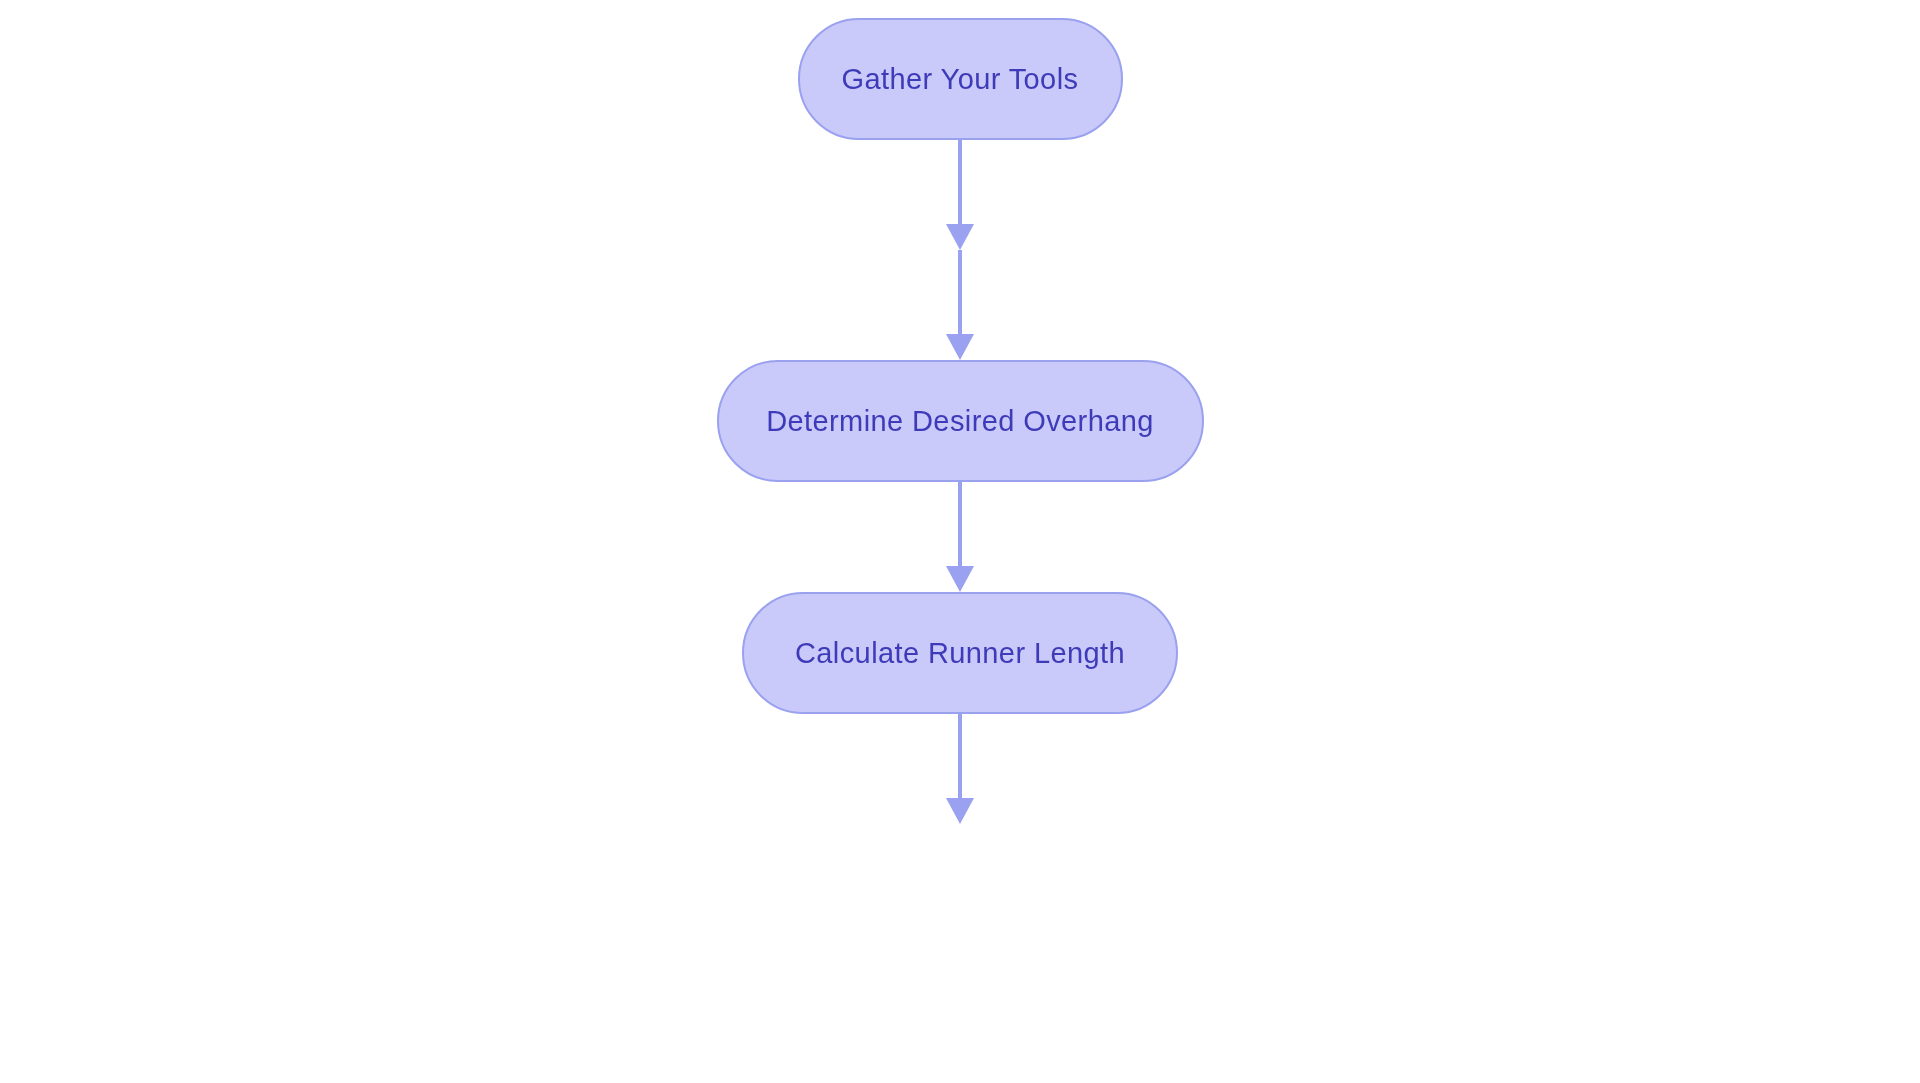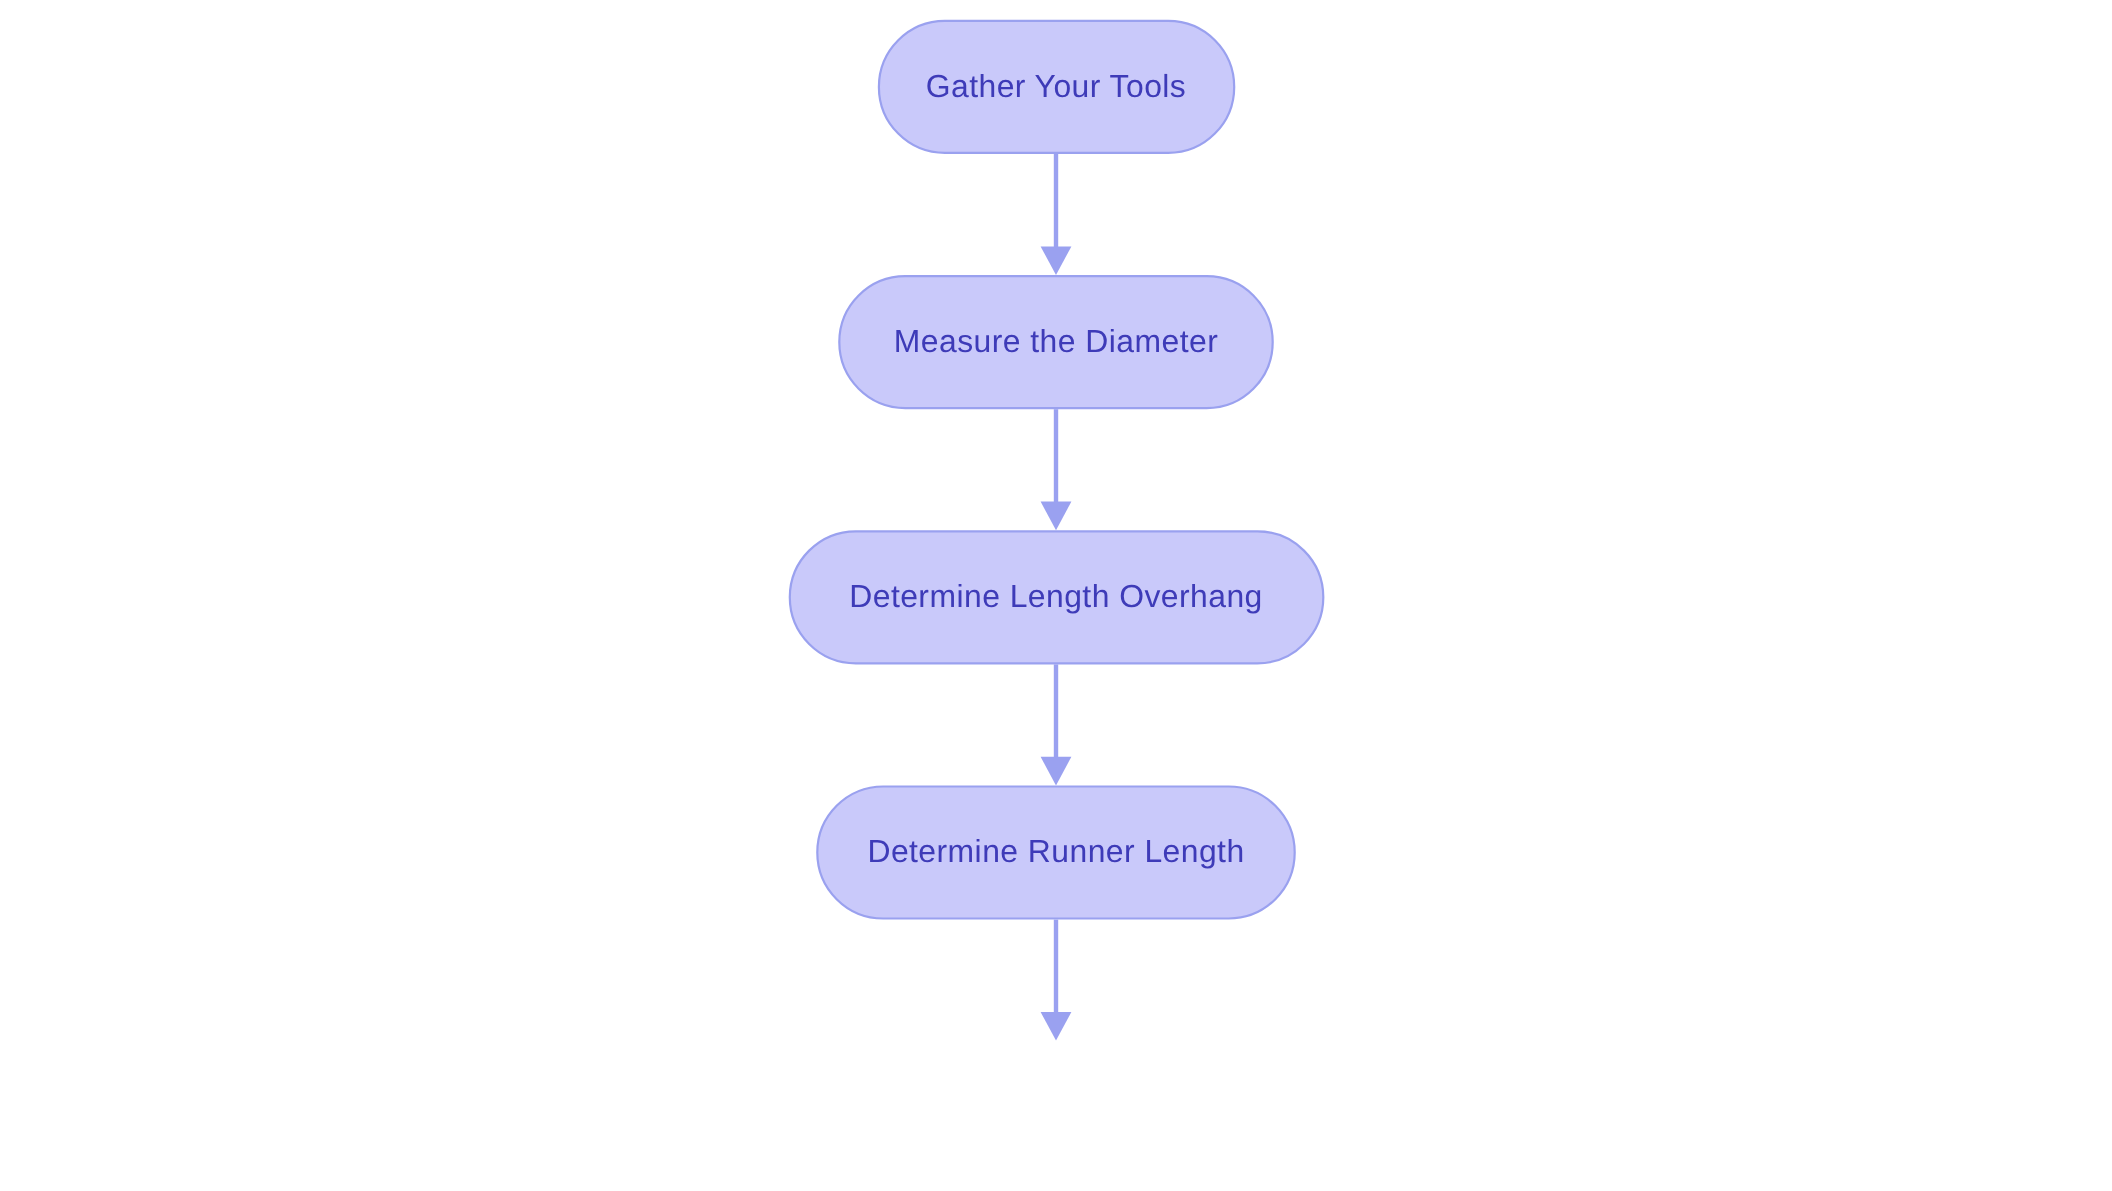--- a/index.html
+++ b/index.html
@@ -78,40 +78,37 @@
 
   <div class="node n1">
     <span class="label">Gather Your Tools</span>
   </div>
 
   <div class="edge">
     <div class="shaft"></div>
     <div class="head"></div>
   </div>
 
-  <div class="node n2">
-    <span class="label">Measure the Diameter</span>
-  </div>
 
   <div class="edge">
     <div class="shaft"></div>
     <div class="head"></div>
   </div>
 
   <div class="node n3">
-    <span class="label">Determine Length Overhang</span>
+    <span class="label">Determine Desired Overhang</span>
   </div>
 
   <div class="edge">
     <div class="shaft"></div>
     <div class="head"></div>
   </div>
 
   <div class="node n4">
-    <span class="label">Determine Runner Length</span>
+    <span class="label">Calculate Runner Length</span>
   </div>
 
   <div class="edge">
     <div class="shaft"></div>
     <div class="head"></div>
   </div>
 
 
 </div>
 

